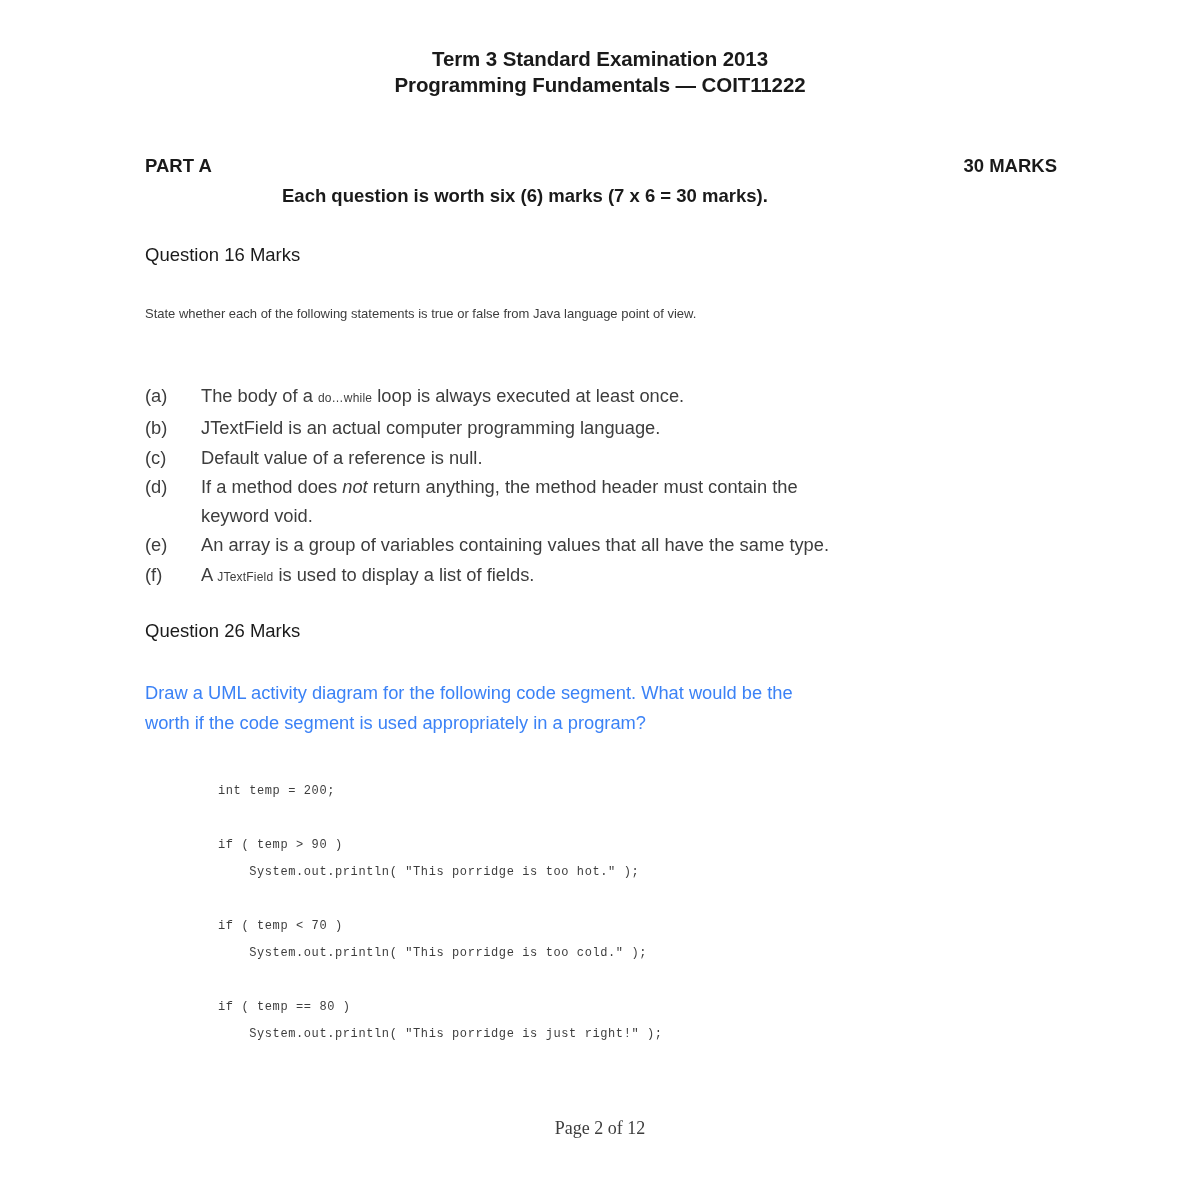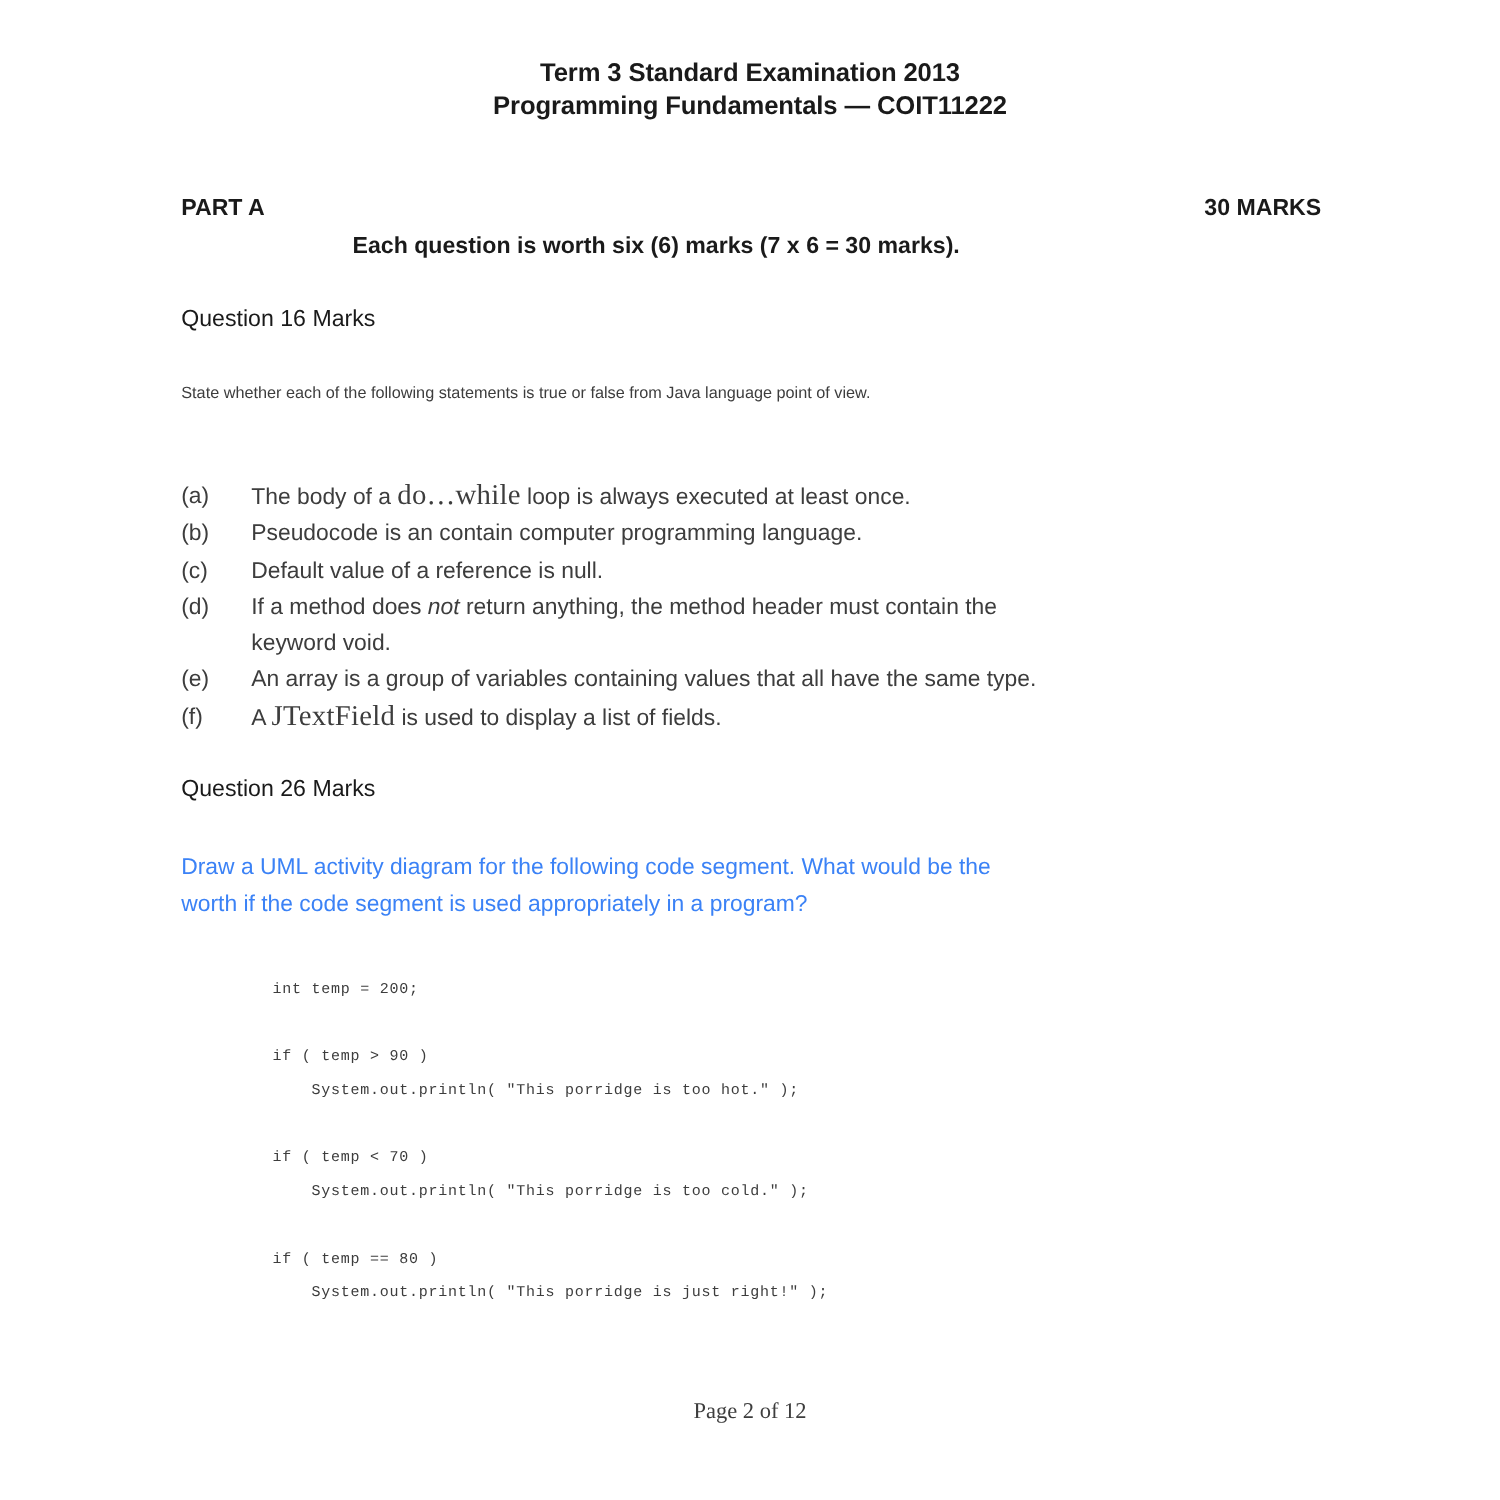--- a/index.html
+++ b/index.html
@@ -123,22 +123,22 @@
     width: 48px;
     color: #3d3d3d;
   }
   .stmt.justify {
     text-align: justify;
     text-justify: inter-word;
   }
   .stmt.justify .tail { display: block; text-align: left; }
 
   .mono-inline {
-    font-family: Liberation Serif, serif;
-    font-size: 23px;
+    font-family: Liberation Sans, sans-serif;
+    font-size: 12px;
     letter-spacing: 0.2px;
   }
   .ital { font-style: italic; }
 
   
   .code-block {
     position: absolute;
     left: 218px;
     top: 766px;
     font-family: "Liberation Mono", "DejaVu Sans Mono", monospace;
@@ -184,21 +184,21 @@
 
   <div class="body-para" id="q1-intro">State whether each of the following statements is true or false from Java language point of view.</div>
 
   <div class="stmt-list">
 
     <div class="stmt">
       <span class="lbl">(a)</span><span>The body of a </span><span class="mono-inline">do…while</span><span> loop is always executed at least once.</span>
     </div>
 
     <div class="stmt">
-      <span class="lbl">(b)</span><span>Pseudocode is an contain computer programming language.</span>
+      <span class="lbl">(b)</span><span>JTextField is an actual computer programming language.</span>
     </div>
 
     <div class="stmt">
       <span class="lbl">(c)</span><span>Default value of a reference is null.</span>
     </div>
 
     <div class="stmt justify">
       <span class="lbl">(d)</span><span>If a method does </span><span class="ital">not</span><span> return anything, the method header must contain the</span><span class="tail">keyword void.</span>
     </div>
 

